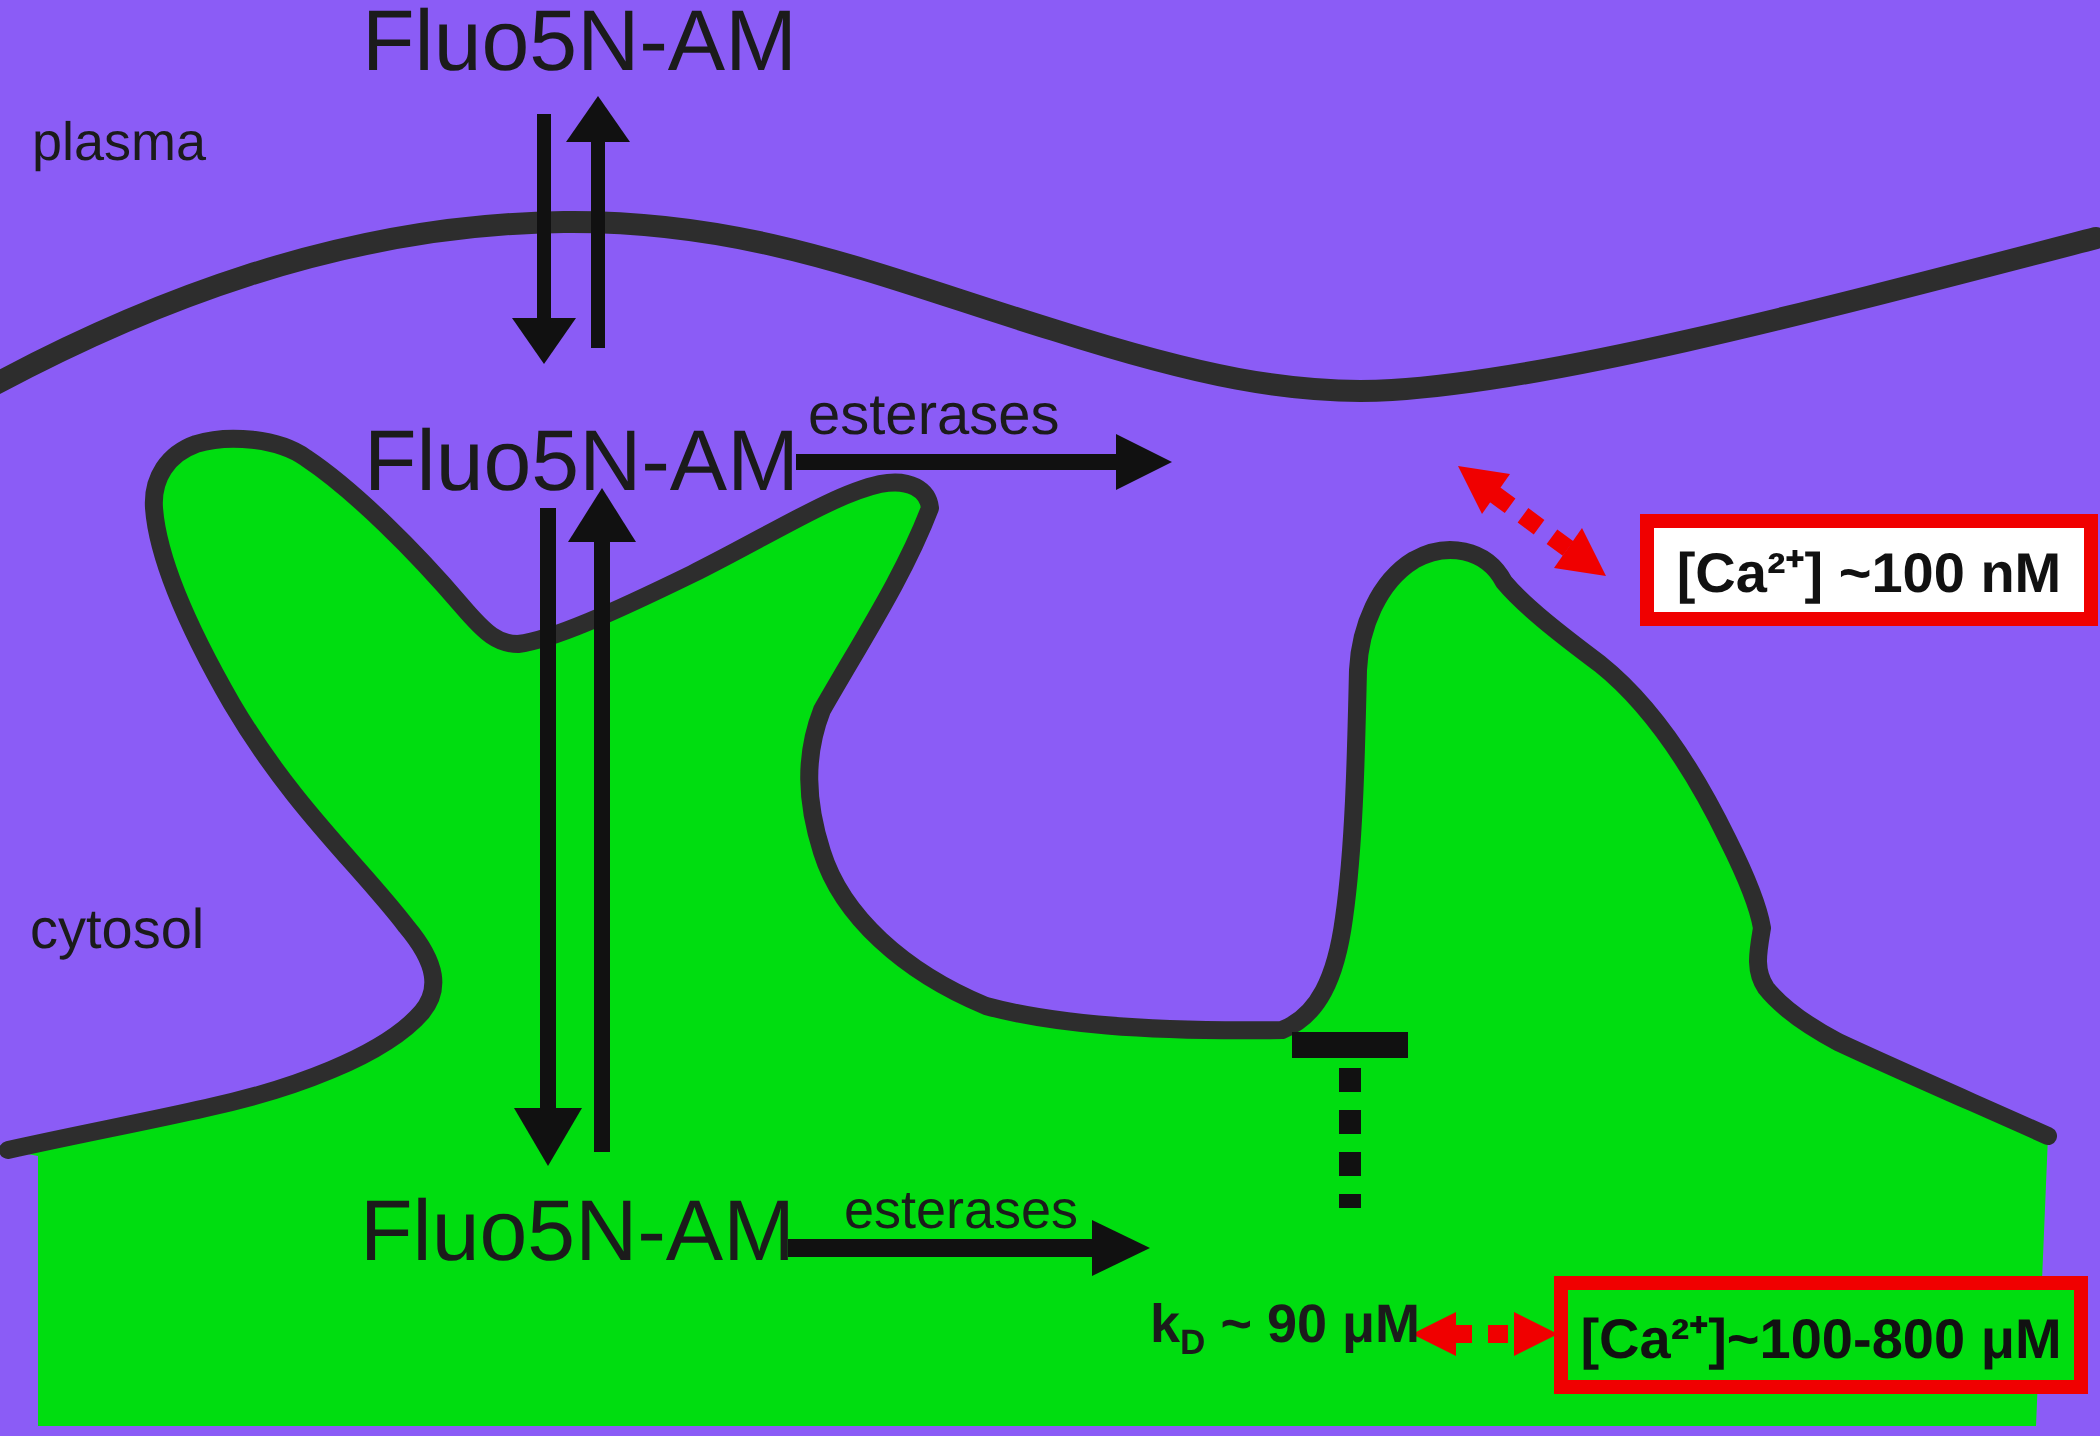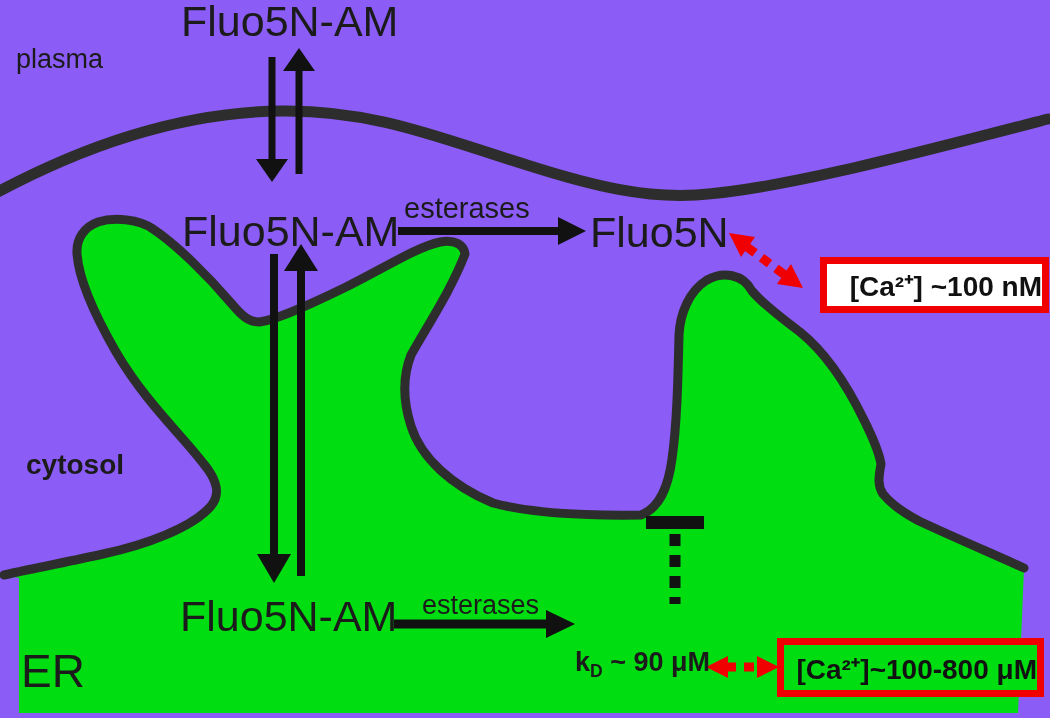--- a/index.html
+++ b/index.html
@@ -22,21 +22,21 @@
   .f29{font-size:29px;}
   .f28{font-size:28px;}
   .f27{font-size:27px;}
   .f46{font-size:46px;}
   .f27b{font-size:27px;font-weight:bold;}
   .kd-sub{font-size:65%;font-weight:bold;position:relative;top:0.35em;}
   .redbox{
     position:absolute;
     box-sizing:border-box;
     border:7px solid #f00000;
-    display:flex;align-items:center;justify-content:flex-end;
+    display:flex;align-items:center;justify-content:center;
     font-weight:bold;color:#111111;
   }
   .box-ca-cyto{left:820px;top:257px;width:229px;height:56px;background:#ffffff;font-size:28px;}
   .box-ca-er{left:777px;top:638px;width:267px;height:59px;background:#00dd10;font-size:28px;}
   .box-ces2{
     position:absolute;left:403px;top:631px;width:145px;height:74px;
     background:#f00000;display:flex;align-items:center;justify-content:center;
     color:#ffffff;font-size:47px;font-weight:bold;
   }
 </style>
@@ -151,33 +151,31 @@
 
     <g>
       <line x1="726" y1="667" x2="759" y2="667" stroke="#f00000" stroke-width="9" stroke-dasharray="10 8"></line>
       <polygon points="706,667 728,656 728,678" fill="#f00000"></polygon>
       <polygon points="779,667 757,656 757,678" fill="#f00000"></polygon>
     </g>
   </svg>
 
   <div class="lbl f43" style="left:181px;top:-3px;">Fluo5N-AM</div>
 
-  <div class="lbl f27" style="left:16px;top:44px;">
+  <div class="lbl f27" style="left:16px;top:56px;">
     <div>plasma</div>
   </div>
 
   <div class="lbl f43" style="left:182px;top:207px;">Fluo5N-AM</div>
 
   <div class="lbl f29" style="left:404px;top:192px;">esterases</div>
 
-  <div class="lbl f43" style="left:590px;top:208px;">Fluo5N</div>
 
-  <div class="lbl f28" style="left:26px;top:449px;font-weight:bold;">cytosol</div>
+  <div class="lbl f28" style="left:15px;top:449px;">cytosol</div>
 
-  <div class="lbl f46" style="left:21px;top:646px;">ER</div>
 
   <div class="lbl f43" style="left:180px;top:592px;">Fluo5N-AM</div>
 
   <div class="lbl f27" style="left:422px;top:590px;">esterases</div>
 
 
 
   <div class="lbl f27b" style="left:575px;top:647px;">
     <span>k</span><span class="kd-sub">D</span><span> ~ 90 μM</span>
   </div>

